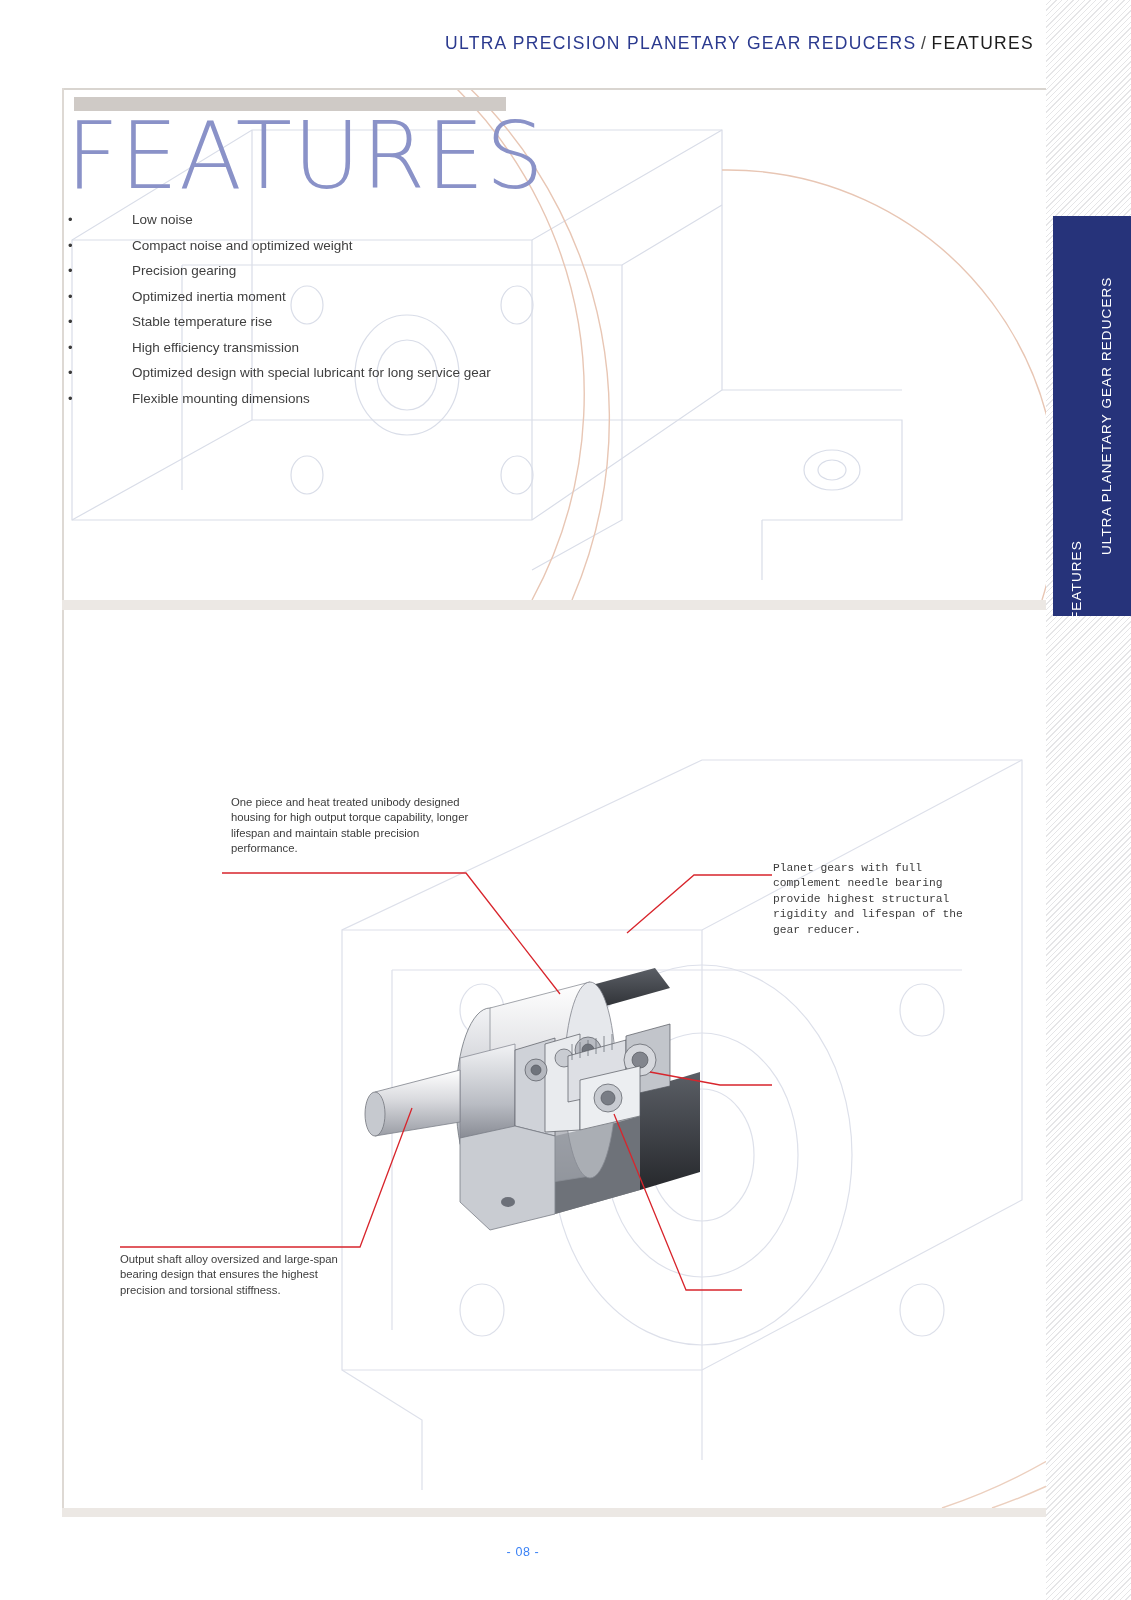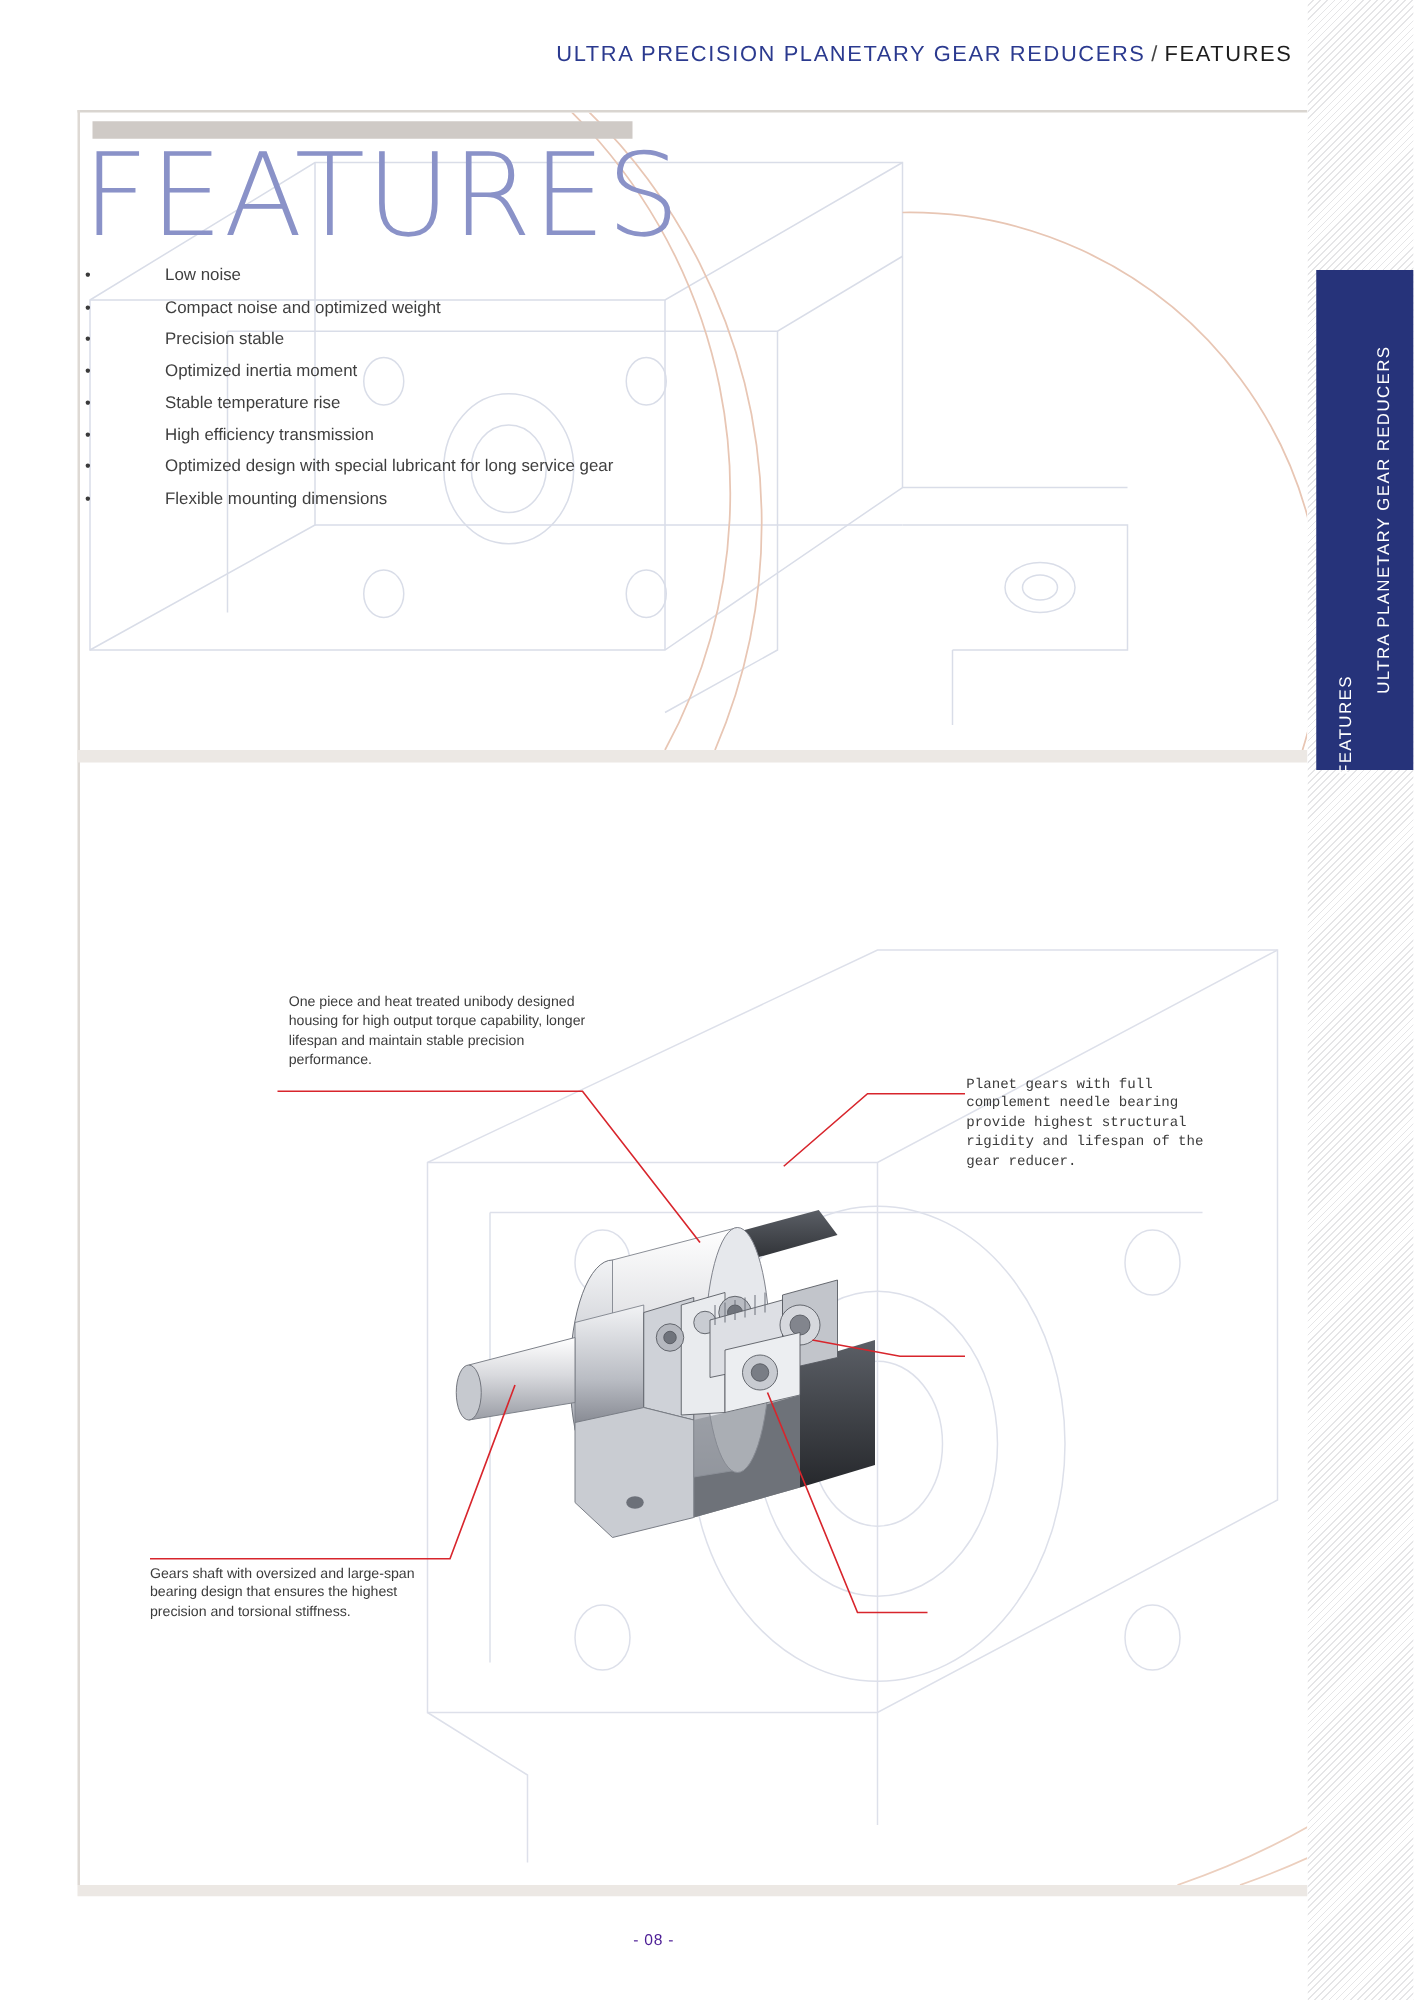--- a/index.html
+++ b/index.html
@@ -222,21 +222,21 @@
   .callout-5 { left: 741px; top: 1245px; width: 250px; }
 
   
   .footer {
     position: absolute;
     left: 0;
     top: 1545px;
     width: 1046px;
     text-align: center;
     font-size: 12.5px;
-    color: #4c1d95;
+    color: #3b82f6;
     letter-spacing: 0.6px;
   }
 </style>
 </head>
 <body>
 
 <div class="page">
 
   <div class="bg-draw-top">
     <svg width="984" height="510" viewBox="0 0 984 510" xmlns="http://www.w3.org/2000/svg">
@@ -387,21 +387,21 @@
     <div class="bullet-row">
       <span class="bullet-dot">•</span>
       <span class="bullet-text">Low noise</span>
     </div>
     <div class="bullet-row">
       <span class="bullet-dot">•</span>
       <span class="bullet-text">Compact noise and optimized weight</span>
     </div>
     <div class="bullet-row">
       <span class="bullet-dot">•</span>
-      <span class="bullet-text">Precision stable</span>
+      <span class="bullet-text">Precision gearing</span>
     </div>
     <div class="bullet-row">
       <span class="bullet-dot">•</span>
       <span class="bullet-text">Optimized inertia moment</span>
     </div>
     <div class="bullet-row">
       <span class="bullet-dot">•</span>
       <span class="bullet-text">Stable temperature rise</span>
     </div>
     <div class="bullet-row">
@@ -413,21 +413,21 @@
       <span class="bullet-text">Optimized design with special lubricant for long service gear</span>
     </div>
     <div class="bullet-row">
       <span class="bullet-dot">•</span>
       <span class="bullet-text">Flexible mounting dimensions</span>
     </div>
   </div>
 
   <div class="callout callout-1">One piece and heat treated unibody designed housing for high output torque capability, longer lifespan and maintain stable precision performance.</div>
   <div class="callout callout-2">Planet gears with full complement needle bearing provide highest structural rigidity and lifespan of the gear reducer.</div>
-  <div class="callout callout-4">Gears shaft with oversized and large-span bearing design that ensures the highest precision and torsional stiffness.</div>
+  <div class="callout callout-4">Output shaft alloy oversized and large-span bearing design that ensures the highest precision and torsional stiffness.</div>
 
   <div class="footer">- 08 -</div>
 
   <div class="right-band">
     <div class="right-band-hatch"></div>
     <div class="tab-box"></div>
     <div class="tab-text-main">ULTRA PLANETARY GEAR REDUCERS</div>
     <div class="tab-text-sub">FEATURES</div>
   </div>
 

